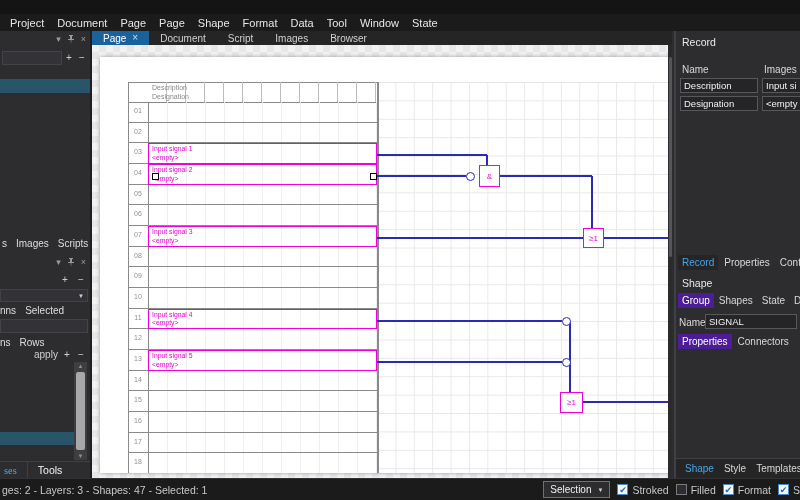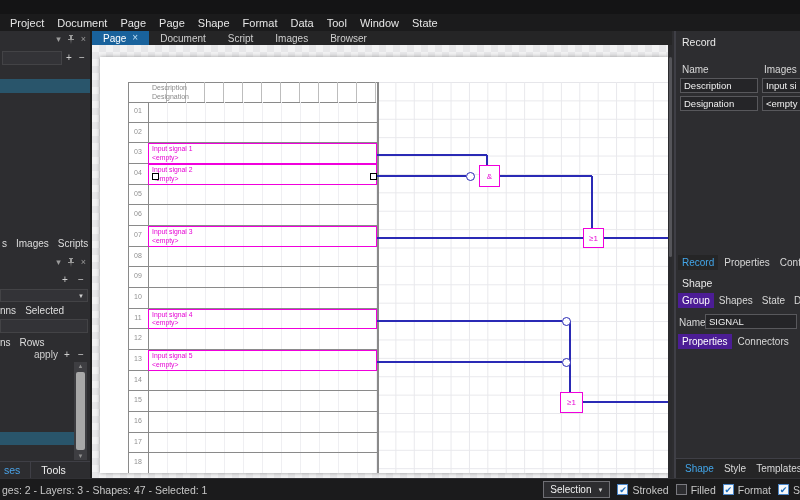--- a/index.html
+++ b/index.html
@@ -168,21 +168,21 @@
   <span class="tinybtn" style="left:78px;top:318px;">−</span>
 
   <div class="scrtrack" style="left:74px;top:331px;width:13px;height:98px;">
     <span class="scrarrow" style="top:1px;">▲</span>
     <div class="scrthumb" style="left:2px;top:10px;width:9px;height:78px;"></div>
     <span class="scrarrow" style="bottom:1px;">▼</span>
   </div>
   <div class="teal" style="left:0;top:401px;width:74px;height:13px;"></div>
 
   <div id="lp-bottom">
-      <span style="color: rgb(74, 163, 232);">ses</span>
+      <span style="color: rgb(74, 163, 232); font-family: Liberation Serif, serif;">ses</span>
       <span class="sep"></span>
       <span style="color: rgb(241, 241, 241);">Tools</span>
     </div>
 </div>
 
 <div class="abs" id="canvas">
   <div class="abs" id="page">
 
     <div class="abs tl" style="left:28px;top:25px;width:540px;height:1px;"></div>
     <div class="abs tl" style="left:28px;top:25px;width:1px;height:390.6px;"></div>

